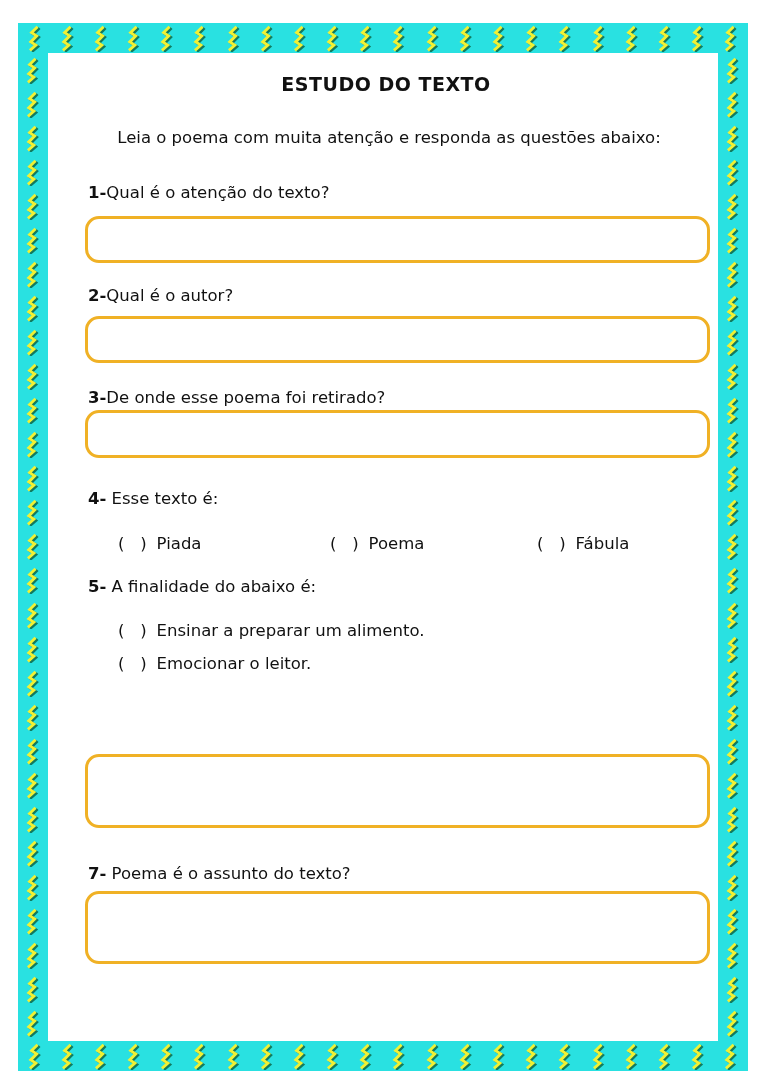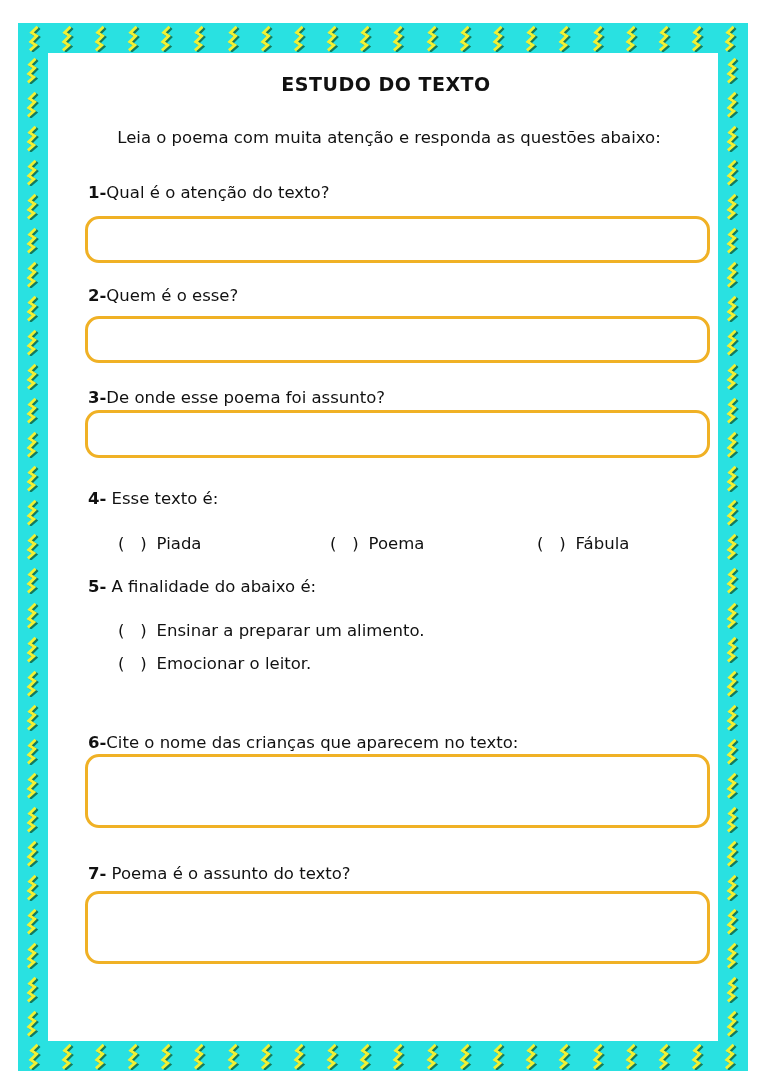--- a/index.html
+++ b/index.html
@@ -470,35 +470,34 @@
   </div>
 
   <div class="content">
 
     <div class="title">ESTUDO DO TEXTO</div>
     <div class="intro">Leia o poema com muita atenção e responda as questões abaixo:</div>
 
     <div class="q-label" id="q1-label"><b class="q-num">1-</b><span>Qual é o atenção do texto?</span></div>
     <div class="answer-box" id="q1-box"></div>
 
-    <div class="q-label" id="q2-label"><b class="q-num">2-</b><span>Quem é o esse?</span></div>
+    <div class="q-label" id="q2-label"><b class="q-num">2-</b><span>Qual é o autor?</span></div>
     <div class="answer-box" id="q2-box"></div>
 
-    <div class="q-label" id="q3-label"><b class="q-num">3-</b><span>De onde esse poema foi assunto?</span></div>
+    <div class="q-label" id="q3-label"><b class="q-num">3-</b><span>De onde esse poema foi retirado?</span></div>
     <div class="answer-box" id="q3-box"></div>
 
     <div class="q-label" id="q4-label"><b class="q-num">4-</b><span> Esse texto é:</span></div>
     <div class="option" id="q4-opt-0"><span class="marker">(   )</span><span class="opt-label">Piada</span></div>
     <div class="option" id="q4-opt-1"><span class="marker">(   )</span><span class="opt-label">Poema</span></div>
     <div class="option" id="q4-opt-2"><span class="marker">(   )</span><span class="opt-label">Fábula</span></div>
 
     <div class="q-label" id="q5-label"><b class="q-num">5-</b><span> A finalidade do abaixo é:</span></div>
     <div class="option" id="q5-opt-0"><span class="marker">(   )</span><span class="opt-label">Ensinar a preparar um alimento.</span></div>
     <div class="option" id="q5-opt-1"><span class="marker">(   )</span><span class="opt-label">Emocionar o leitor.</span></div>
 
-    <div class="q-label" id="q6-label"><b class="q-num">6-</b><span>Cite o nome das crianças que aparecem no texto:</span></div>
     <div class="answer-box" id="q6-box"></div>
 
     <div class="q-label" id="q7-label"><b class="q-num">7-</b><span> Poema é o assunto do texto?</span></div>
     <div class="answer-box" id="q7-box"></div>
 
   </div>
 </div>
 
 </body></html>

